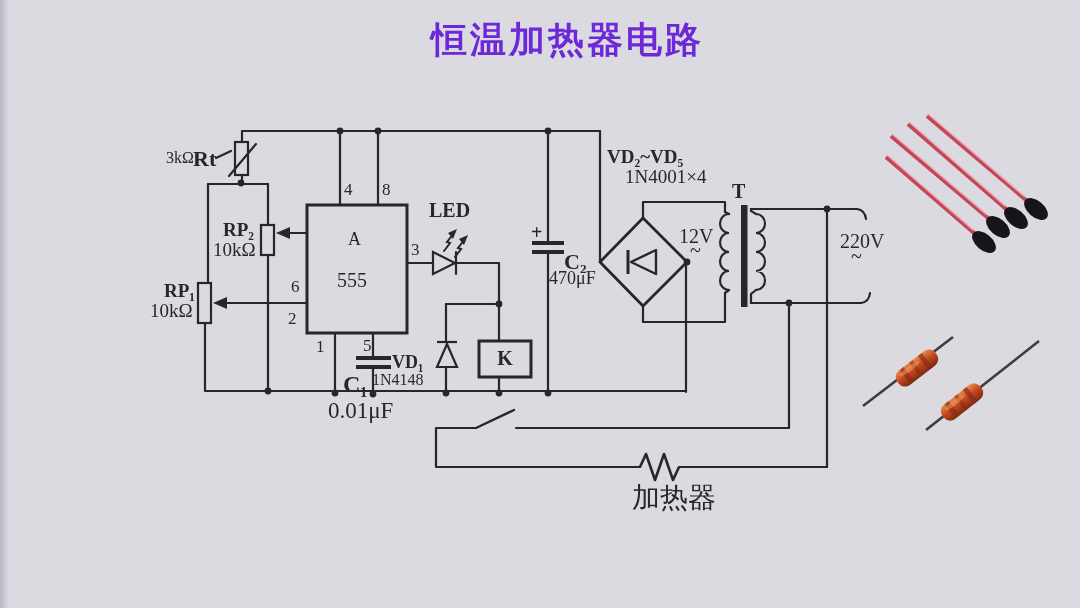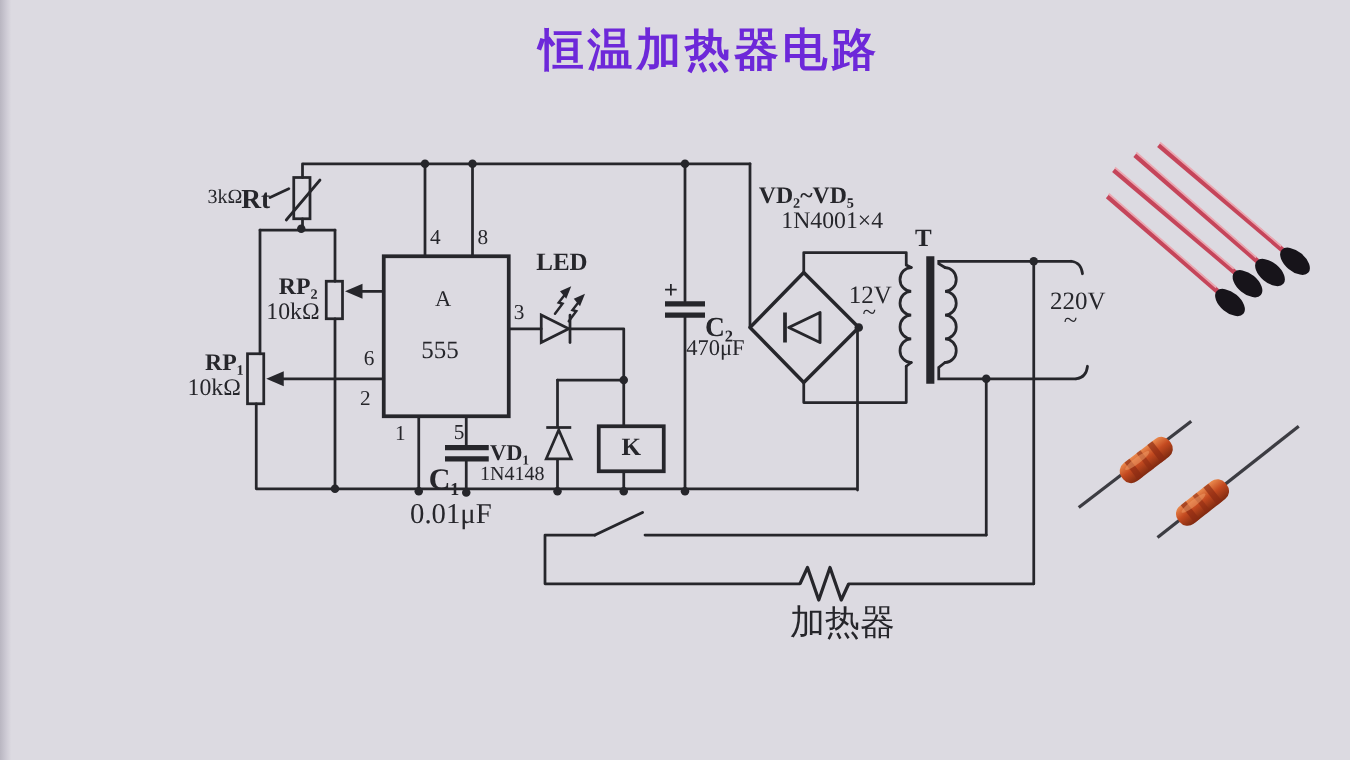--- a/index.html
+++ b/index.html
@@ -223,21 +223,21 @@
   <span class="lbl" style="left:288px;top:310px;font-size:17px;">2</span>
   <span class="lbl" style="left:316px;top:338px;font-size:17px;">1</span>
   <span class="lbl" style="left:363px;top:337px;font-size:17px;">5</span>
 
   <span class="lbl" style="left:348px;top:230px;font-size:18px;">A</span>
   <span class="lbl" style="left:337px;top:270px;font-size:20px;">555</span>
 
   <span class="lbl b" style="left:429px;top:200px;font-size:20px;">LED</span>
 
   <span class="lbl b" style="left:392px;top:353px;font-size:18px;">VD₁</span>
-  <span class="lbl" style="left:384px;top:372px;font-size:16px;">1N4148</span>
+  <span class="lbl" style="left:372px;top:372px;font-size:16px;">1N4148</span>
 
   <span class="lbl b" style="left:343px;top:372px;font-size:24px;">C₁</span>
   <span class="lbl" style="left:328px;top:399px;font-size:23px;">0.01μF</span>
 
   <span class="lbl b" style="left:479px;top:348px;font-size:20px;width:52px;text-align:center;">K</span>
 
   <span class="lbl b" style="left:531px;top:222px;font-size:20px;">+</span>
   <span class="lbl b" style="left:564px;top:251px;font-size:22px;">C₂</span>
   <span class="lbl" style="left:549px;top:269px;font-size:18px;">470μF</span>
 

